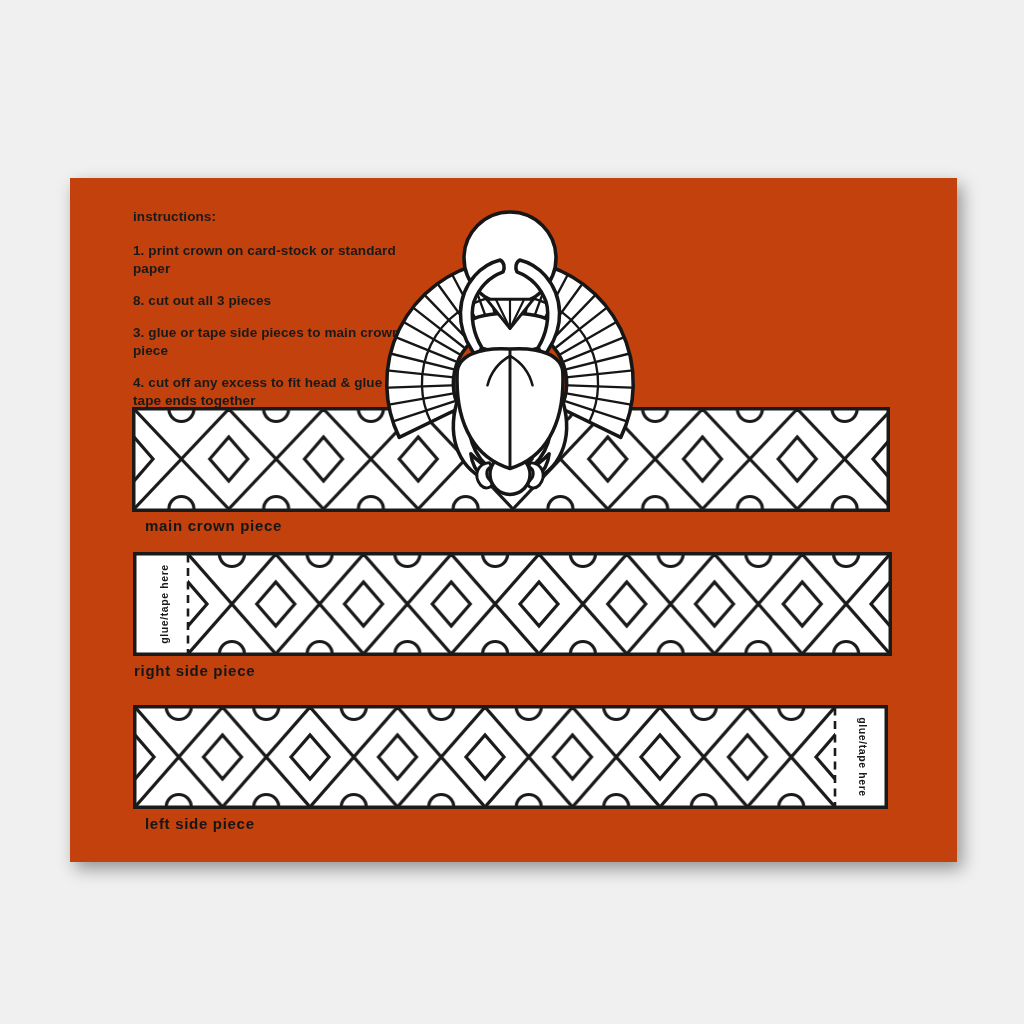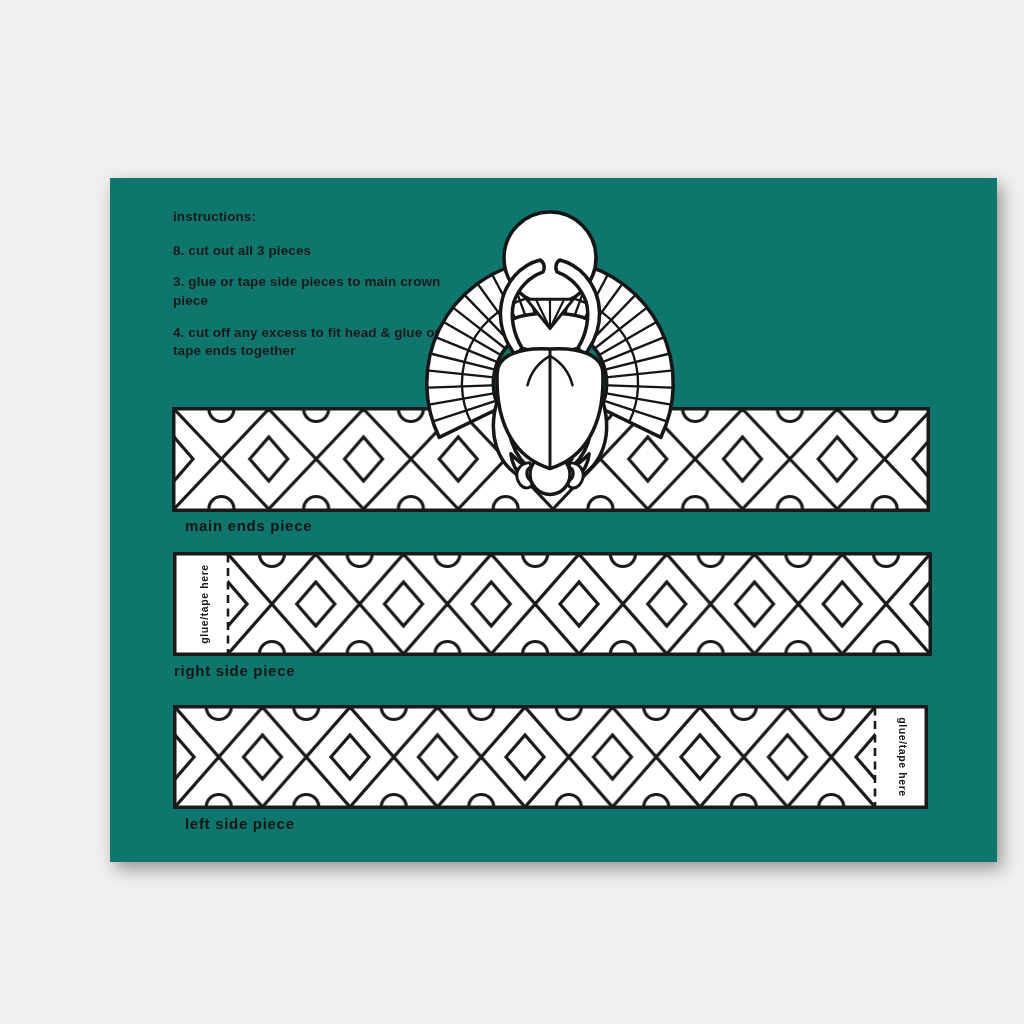--- a/index.html
+++ b/index.html
@@ -4,23 +4,22 @@
 <style>
   html,body{margin:0;padding:0;}
   body{
     width:1024px;height:1024px;
     background:#f0f0f0;
     font-family:"Liberation Sans",sans-serif;
     position:relative;overflow:hidden;
   }
   .sheet{
     position:absolute;left:70px;top:178px;width:887px;height:684px;
-    background:#0f766e;
+    background:#c2410c;
     box-shadow:5px 7px 16px rgba(0,0,0,0.38);
-    margin-left:40px;
   }
   .instructions{
     position:absolute;left:63px;top:30px;width:268px;
     color:#1a1a1a;font-weight:bold;font-size:13.5px;line-height:1.38;
     letter-spacing:0.1px;z-index:2;
   }
   .instructions p{margin:0 0 13px 0;}
   .instructions .heading{margin-bottom:15px;}
   .strip{position:absolute;z-index:1;}
   .strip svg{display:block;}
@@ -35,20 +34,21 @@
     white-space:nowrap;mix-blend-mode:multiply;
   }
 </style>
 </head>
 <body>
 
 <div class="sheet">
 
   <div class="instructions">
     <p class="heading">instructions:</p>
+    <p>1. print crown on card-stock or standard paper</p>
     <p>8. cut out all 3 pieces</p>
     <p>3. glue or tape side pieces to main crown piece</p>
     <p>4. cut off any excess to fit head &amp; glue or tape ends together</p>
   </div>
 
   <div class="strip" style="left:62px;top:229px;">
     <svg width="758" height="105" viewBox="0 0 758 105">
       <defs>
         <pattern id="pat-main" patternUnits="userSpaceOnUse" x="2" y="2" width="94.75" height="100">
           <g fill="none" stroke="#1a1a1a" stroke-width="3.2">
@@ -59,21 +59,21 @@
             <circle cx="47.4" cy="0" r="12.5"></circle>
             <circle cx="47.4" cy="100" r="12.5"></circle>
           </g>
         </pattern>
       </defs>
       <rect x="2" y="2" width="754" height="100" fill="#ffffff"></rect>
       <rect x="2" y="2" width="754" height="100" fill="url(#pat-main)"></rect>
       <rect x="1.75" y="1.75" width="754.5" height="101.5" fill="none" stroke="#1a1a1a" stroke-width="3.5"></rect>
     </svg>
   </div>
-  <div class="strip-label" style="left:75px;top:339px;">main ends piece</div>
+  <div class="strip-label" style="left:75px;top:339px;">main crown piece</div>
 
   <div class="strip" style="left:63px;top:374px;">
     <svg width="759" height="104" viewBox="0 0 759 104">
       <defs>
         <pattern id="pat-right" patternUnits="userSpaceOnUse" x="55" y="2" width="87.75" height="100">
           <g fill="none" stroke="#1a1a1a" stroke-width="3.2">
             <line x1="0" y1="0" x2="87.75" y2="100"></line>
             <line x1="0" y1="100" x2="87.75" y2="0"></line>
             <polygon points="-19,50 0,28 19,50 0,72"></polygon>
             <polygon points="68.75,50 87.75,28 106.75,50 87.75,72"></polygon>

